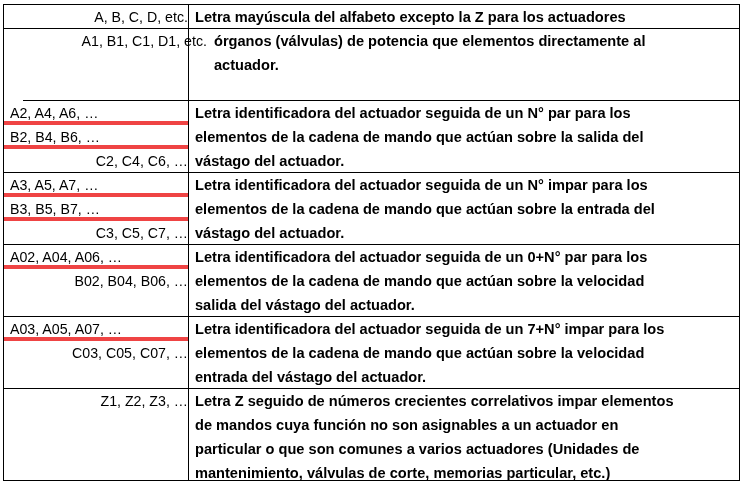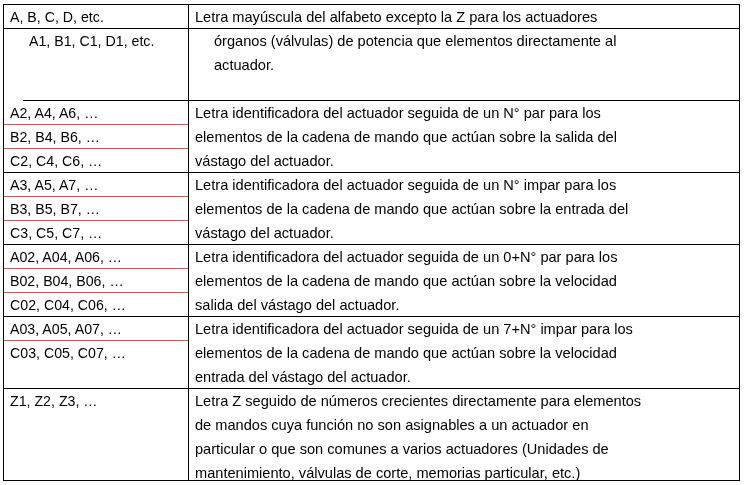--- a/index.html
+++ b/index.html
@@ -5,24 +5,24 @@
     html, body { margin: 0; padding: 0; background: #ffffff; }
     body { width: 745px; height: 485px; position: relative; overflow: hidden;
            font-family: "Liberation Sans", "DejaVu Sans", sans-serif; color: #000; }
     .tbl { position: absolute; left: 3px; top: 4px; width: 737px; height: 477px;
            border: 1px solid #000; box-sizing: border-box; }
     .row { position: absolute; left: 0; right: 0; border-bottom: 1px solid #000; box-sizing: border-box; }
     .row:last-child { border-bottom: none; }
     .coldiv { position: absolute; left: 184px; top: 0; bottom: 0; border-left: 1px solid #000; }
     .left { position: absolute; left: 0; width: 184px; top: 0; bottom: 0; }
     .sub { height: 24px; line-height: 24px; padding-left: 6px; font-size: 14.2px; white-space: nowrap;
-           border-bottom: 1px solid #ef4444; box-sizing: border-box; }
-    .sub:last-child { border-bottom: none; }
+           border-bottom: 4px solid #ef4444; box-sizing: border-box; }
+    .sub:last-child { border-bottom: none; text-align: right; }
     .right { position: absolute; left: 191px; right: 6px; top: 0; bottom: 0;
-             font-size: 14.6px; line-height: 24px; }
+             font-size: 14.6px; line-height: 24px; font-weight: bold; }
     .line { display: block; white-space: nowrap; height: 24px; }
   </style>
 </head>
 <body>
 
 <div class="tbl">
   <div class="coldiv"></div>
 
   <div class="row" style="top:0; height:24px;">
     <div class="left">
@@ -66,21 +66,20 @@
       <span class="line">Letra identificadora del actuador seguida de un N° impar para los</span>
       <span class="line">elementos de la cadena de mando que actúan sobre la entrada del</span>
       <span class="line">vástago del actuador.</span>
     </div>
   </div>
 
   <div class="row" style="top:240px; height:72px;">
     <div class="left">
       <div class="sub">A02, A04, A06, …</div>
       <div class="sub">B02, B04, B06, …</div>
-      <div class="sub">C02, C04, C06, …</div>
     </div>
     <div class="right">
       <span class="line">Letra identificadora del actuador seguida de un 0+N° par para los</span>
       <span class="line">elementos de la cadena de mando que actúan sobre la velocidad</span>
       <span class="line">salida del vástago del actuador.</span>
     </div>
   </div>
 
   <div class="row" style="top:312px; height:72px;">
     <div class="left">
@@ -92,19 +91,19 @@
       <span class="line">elementos de la cadena de mando que actúan sobre la velocidad</span>
       <span class="line">entrada del vástago del actuador.</span>
     </div>
   </div>
 
   <div class="row" style="top:384px; height:91px;">
     <div class="left">
       <div class="sub">Z1, Z2, Z3, …</div>
     </div>
     <div class="right">
-      <span class="line">Letra Z seguido de números crecientes directamente para elementos</span>
+      <span class="line">Letra Z seguido de números crecientes correlativos impar elementos</span>
       <span class="line">de mandos cuya función no son asignables a un actuador en</span>
       <span class="line">particular o que son comunes a varios actuadores (Unidades de</span>
       <span class="line">mantenimiento, válvulas de corte, memorias particular, etc.)</span>
     </div>
   </div>
 </div>
 
 </body></html>

